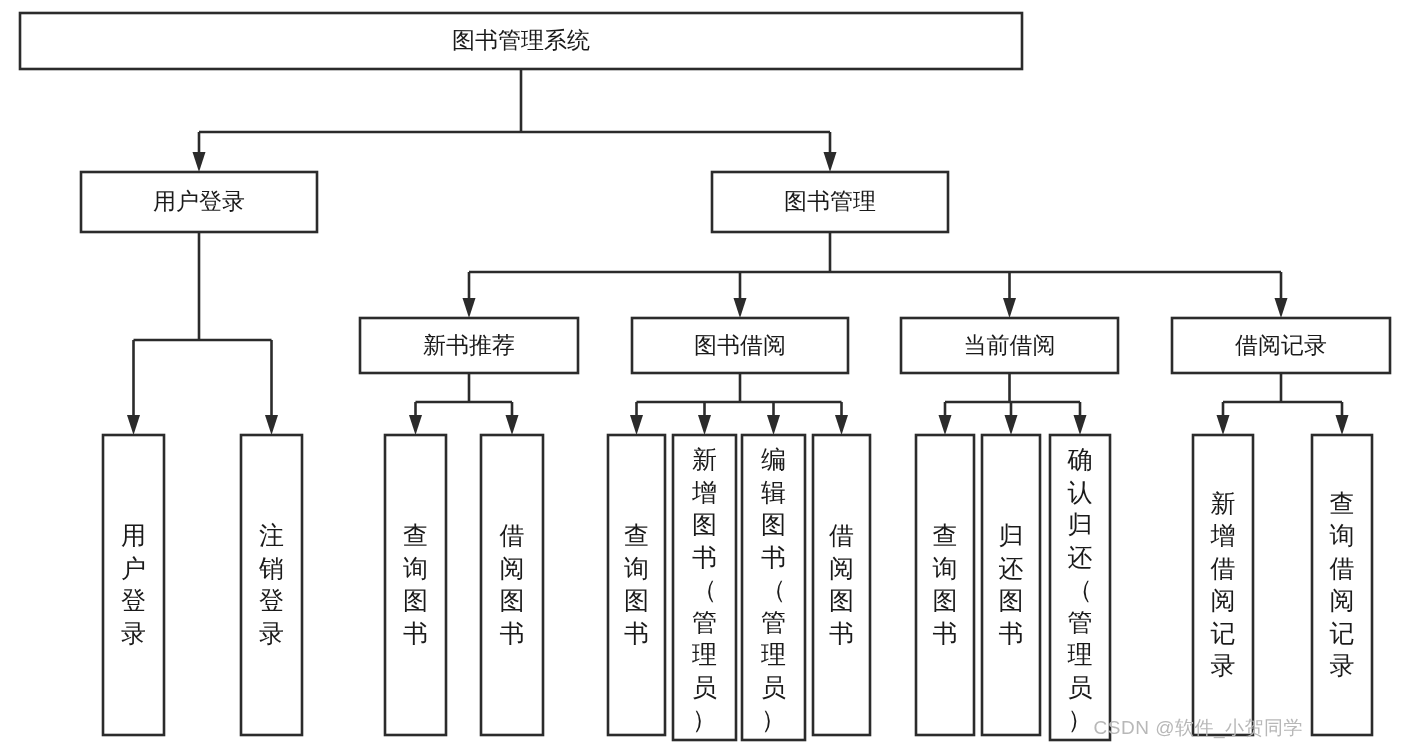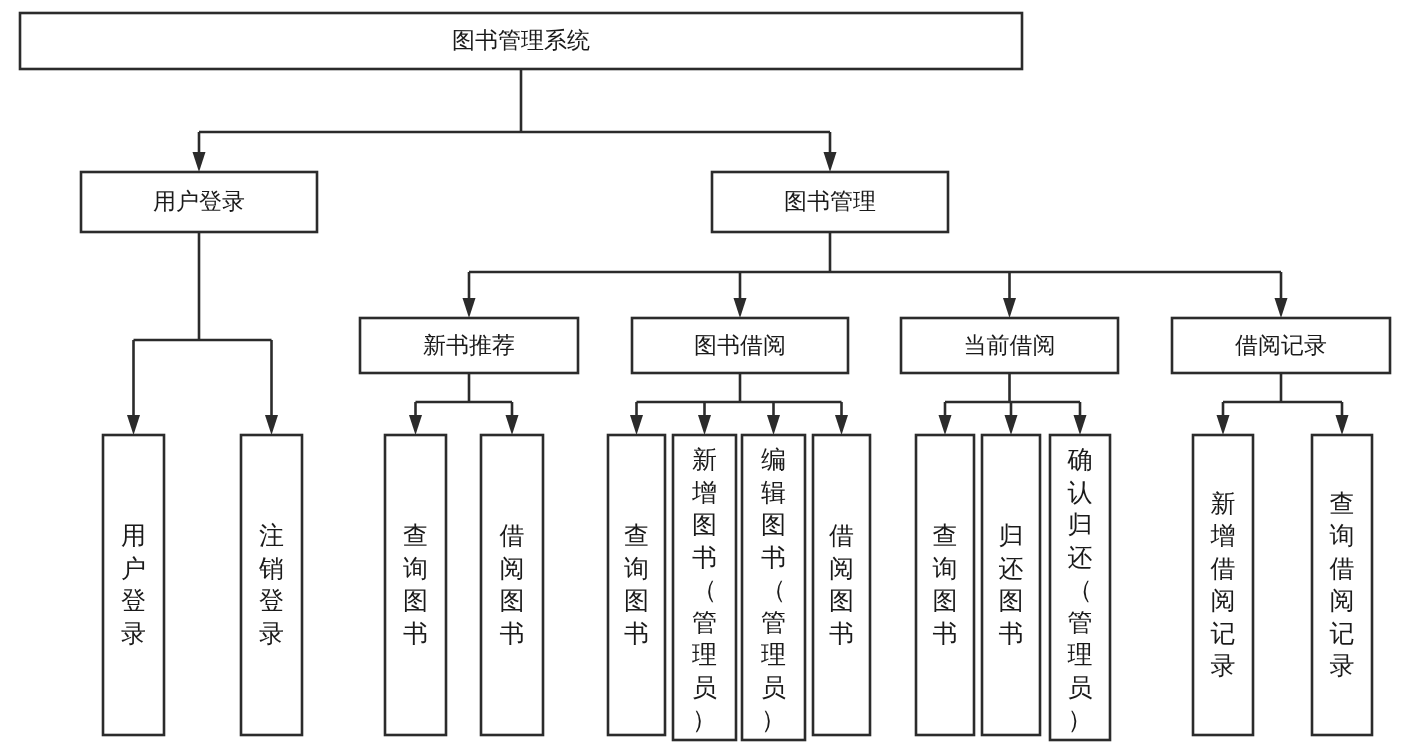--- a/index.html
+++ b/index.html
@@ -211,13 +211,14 @@
         <g>
           <rect class="node-rect" x="1193" y="435" width="60" height="300"></rect>
           <text class="node-label" font-size="25" text-anchor="middle"><tspan x="1223" y="504.5">新</tspan><tspan x="1223" y="537">增</tspan><tspan x="1223" y="569.5">借</tspan><tspan x="1223" y="602">阅</tspan><tspan x="1223" y="634.5">记</tspan><tspan x="1223" y="667">录</tspan></text>
         </g>
         <g>
           <rect class="node-rect" x="1312" y="435" width="60" height="300"></rect>
           <text class="node-label" font-size="25" text-anchor="middle"><tspan x="1342" y="504.5">查</tspan><tspan x="1342" y="537">询</tspan><tspan x="1342" y="569.5">借</tspan><tspan x="1342" y="602">阅</tspan><tspan x="1342" y="634.5">记</tspan><tspan x="1342" y="667">录</tspan></text>
         </g>
       </g>
     </svg>
+  <div class="watermark">CSDN @软件_小贺同学</div>
 </div>
 
 </body></html>

